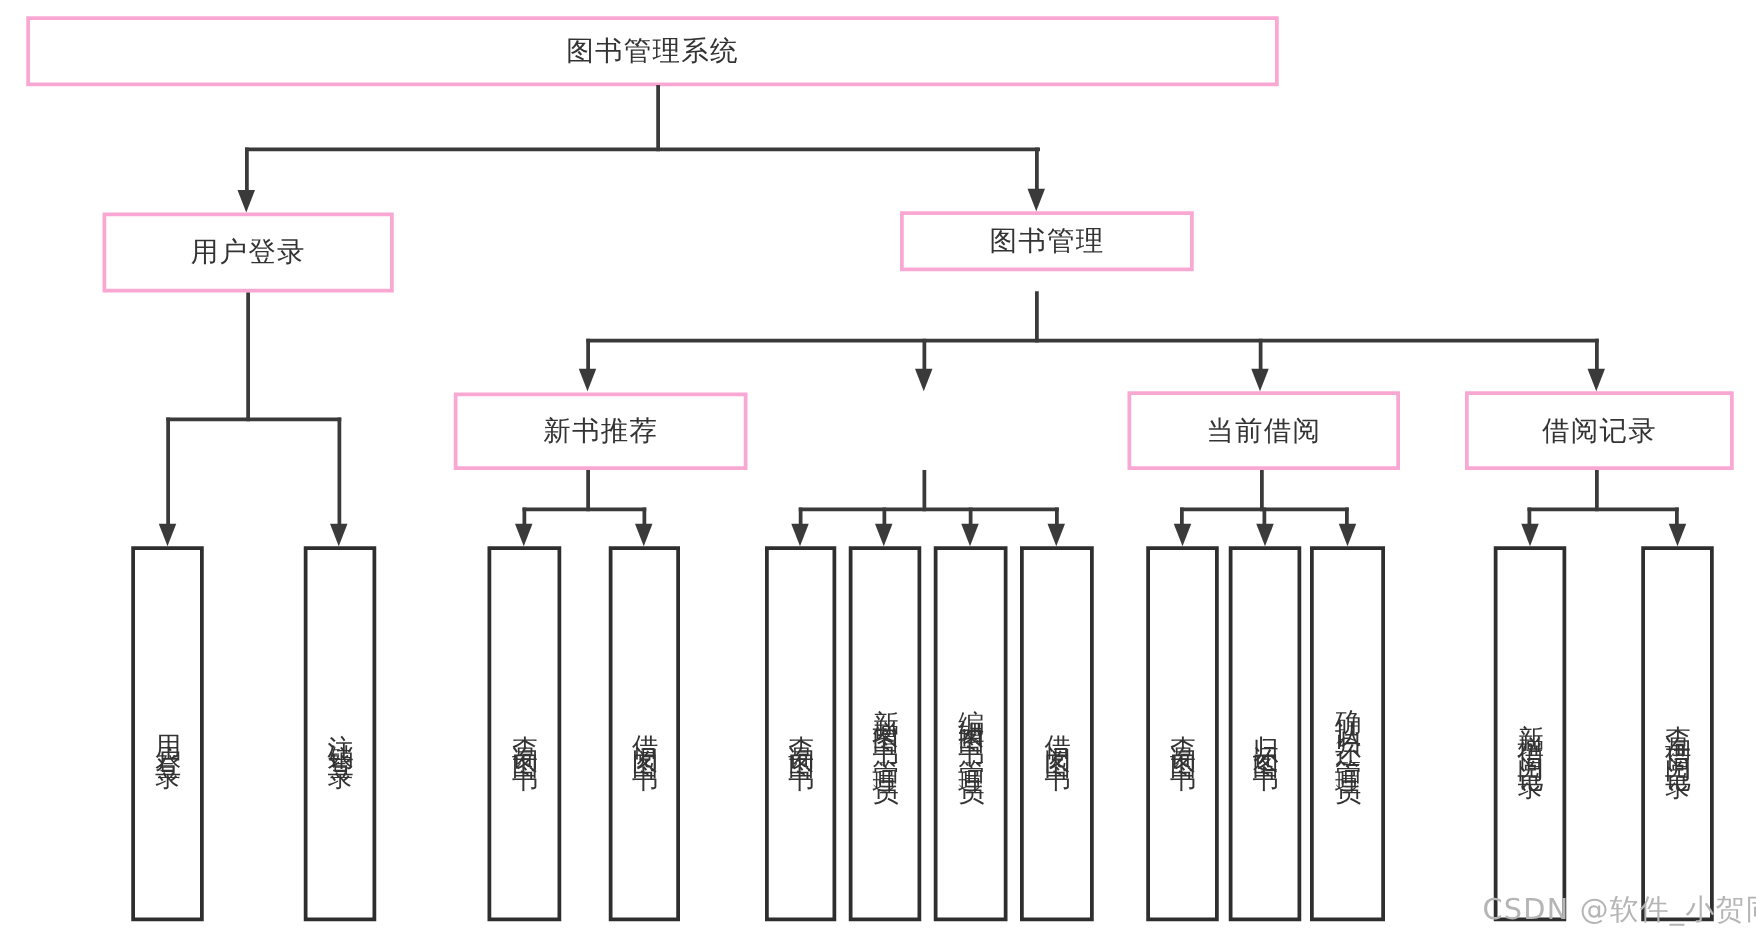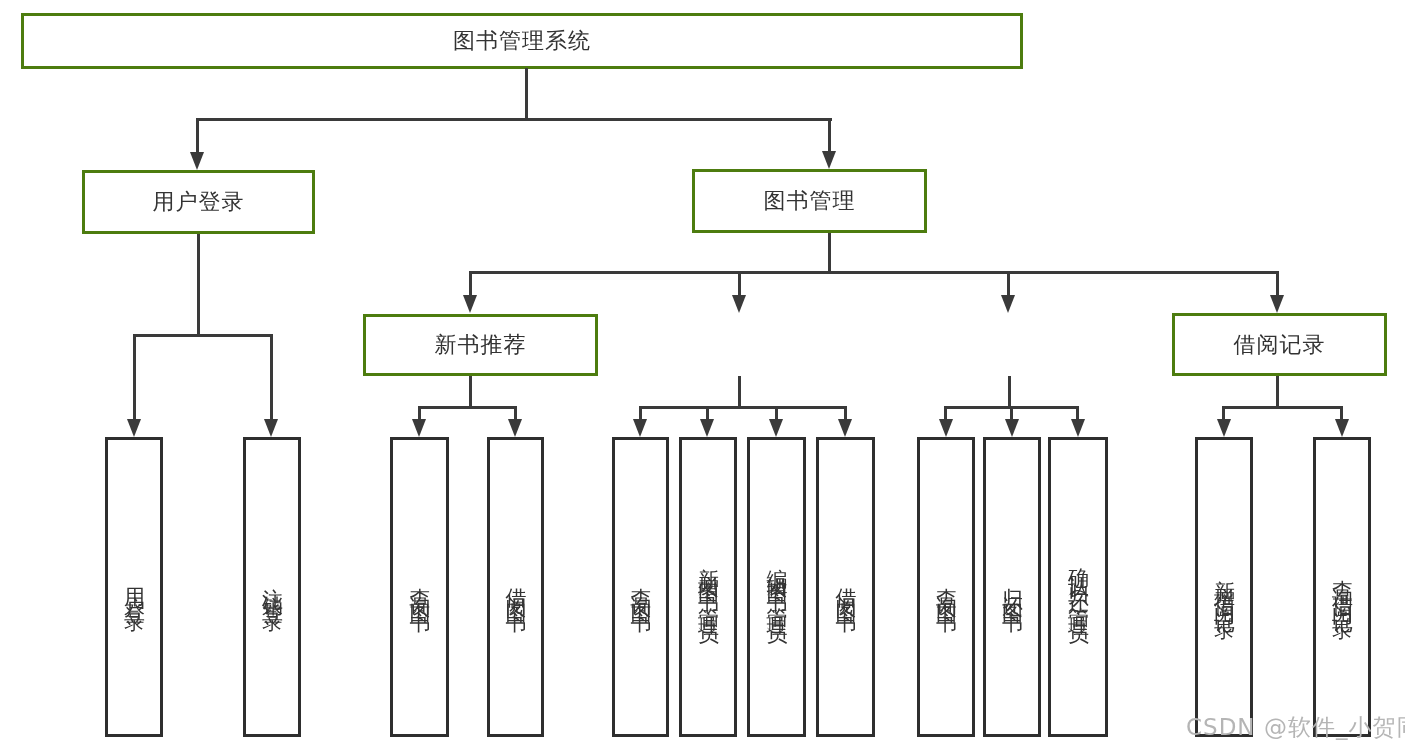--- a/index.html
+++ b/index.html
@@ -1,21 +1,21 @@
 <!DOCTYPE html>
 <html><head>
 <meta charset="utf-8">
 <style>
   html,body{margin:0;padding:0;background:#ffffff;}
   body{width:1405px;height:747px;overflow:hidden;
        font-family:"DejaVu Sans","Liberation Sans",sans-serif;}
   .stage{position:relative;width:1405px;height:747px;background:#ffffff;}
 
   
-  .node{position:absolute;box-sizing:border-box;border:3px solid #4d7c0f;
+  .node{position:absolute;box-sizing:border-box;border:3px solid #f9a8d4;
         background:#ffffff;display:flex;align-items:center;justify-content:center;}
   .node span{font-size:22px;color:#333333;letter-spacing:1px;white-space:nowrap;}
 
   
   .vnode{position:absolute;box-sizing:border-box;border:3px solid #2e2e2e;
          background:#ffffff;display:flex;align-items:center;justify-content:center;
          top:437px;height:300px;}
   .vnode span{writing-mode:vertical-rl;font-size:21px;color:#333333;
               letter-spacing:8px;line-height:1;}
 
@@ -33,26 +33,29 @@
 
 <div class="stage">
 
   <div class="node" style="left:21px;top:13px;width:1002px;height:56px;">
     <span>图书管理系统</span>
   </div>
 
   <div class="node" style="left:82px;top:170px;width:233px;height:64px;">
     <span>用户登录</span>
   </div>
-  <div class="node" style="left:692px;top:169px;width:235px;height:64px;">
+  <div class="node" style="left:720px;top:169px;width:235px;height:48px;">
     <span>图书管理</span>
   </div>
 
   <div class="node" style="left:363px;top:314px;width:235px;height:62px;">
     <span>新书推荐</span>
+  </div>
+  <div class="node" style="left:902px;top:313px;width:218px;height:63px;">
+    <span>当前借阅</span>
   </div>
   <div class="node" style="left:1172px;top:313px;width:215px;height:63px;">
     <span>借阅记录</span>
   </div>
 
   <div class="vnode" style="left:105px;width:58px;">
     <span>用户登录</span>
   </div>
   <div class="vnode" style="left:243px;width:58px;">
     <span>注销登录</span>

